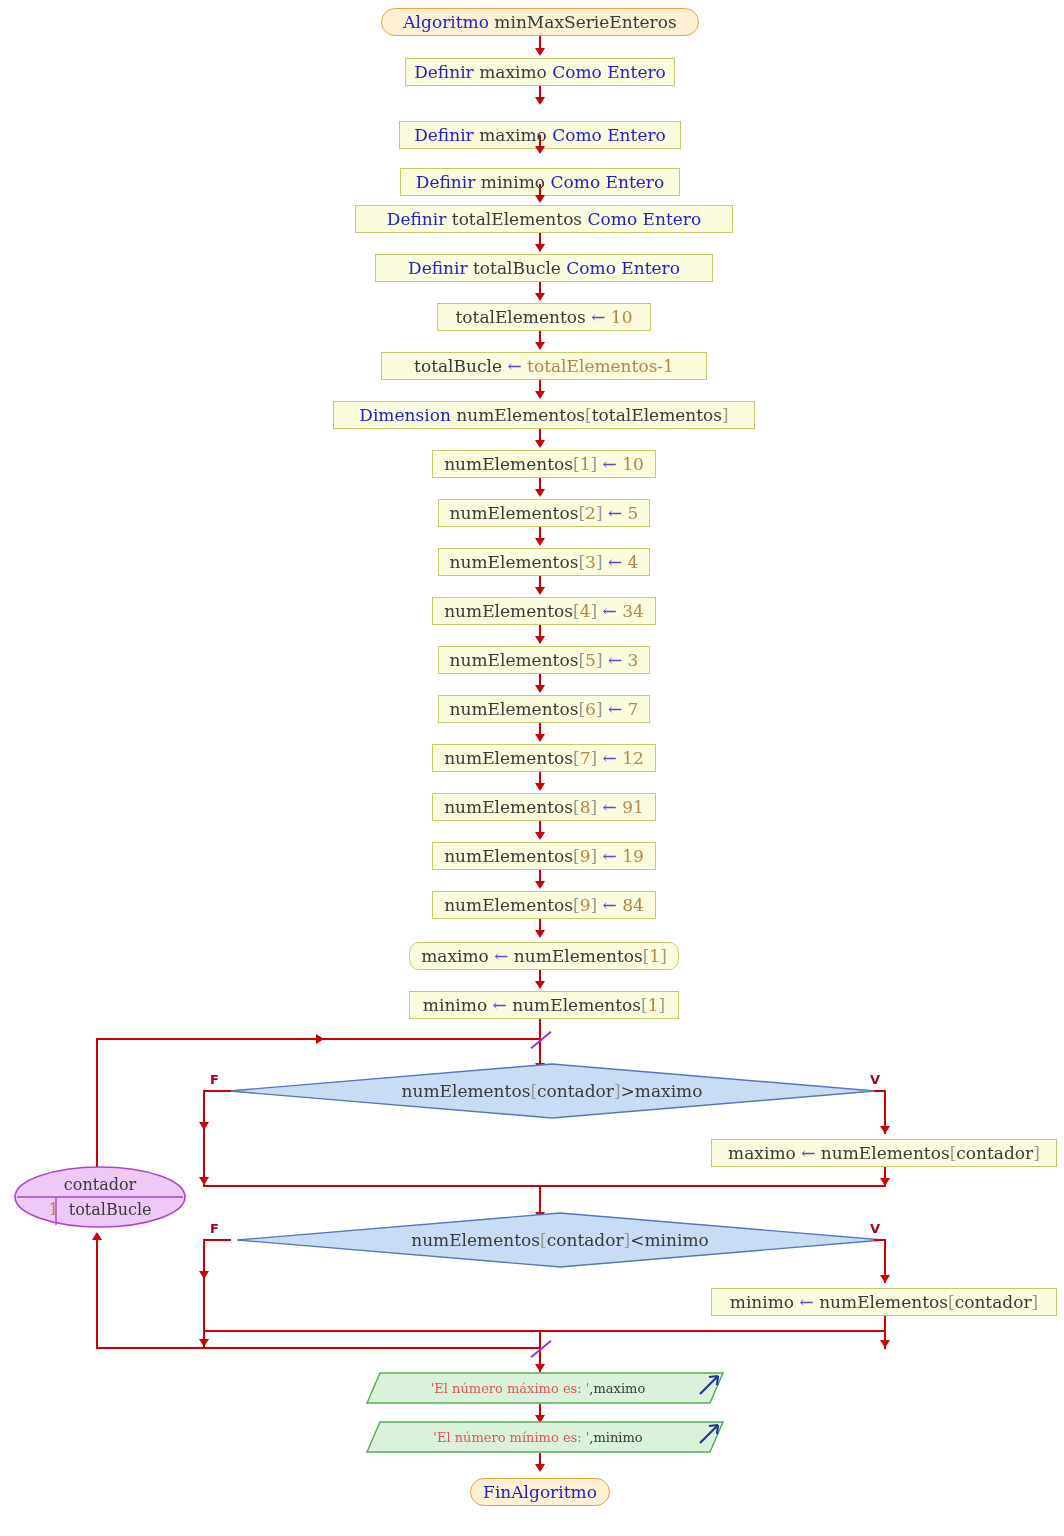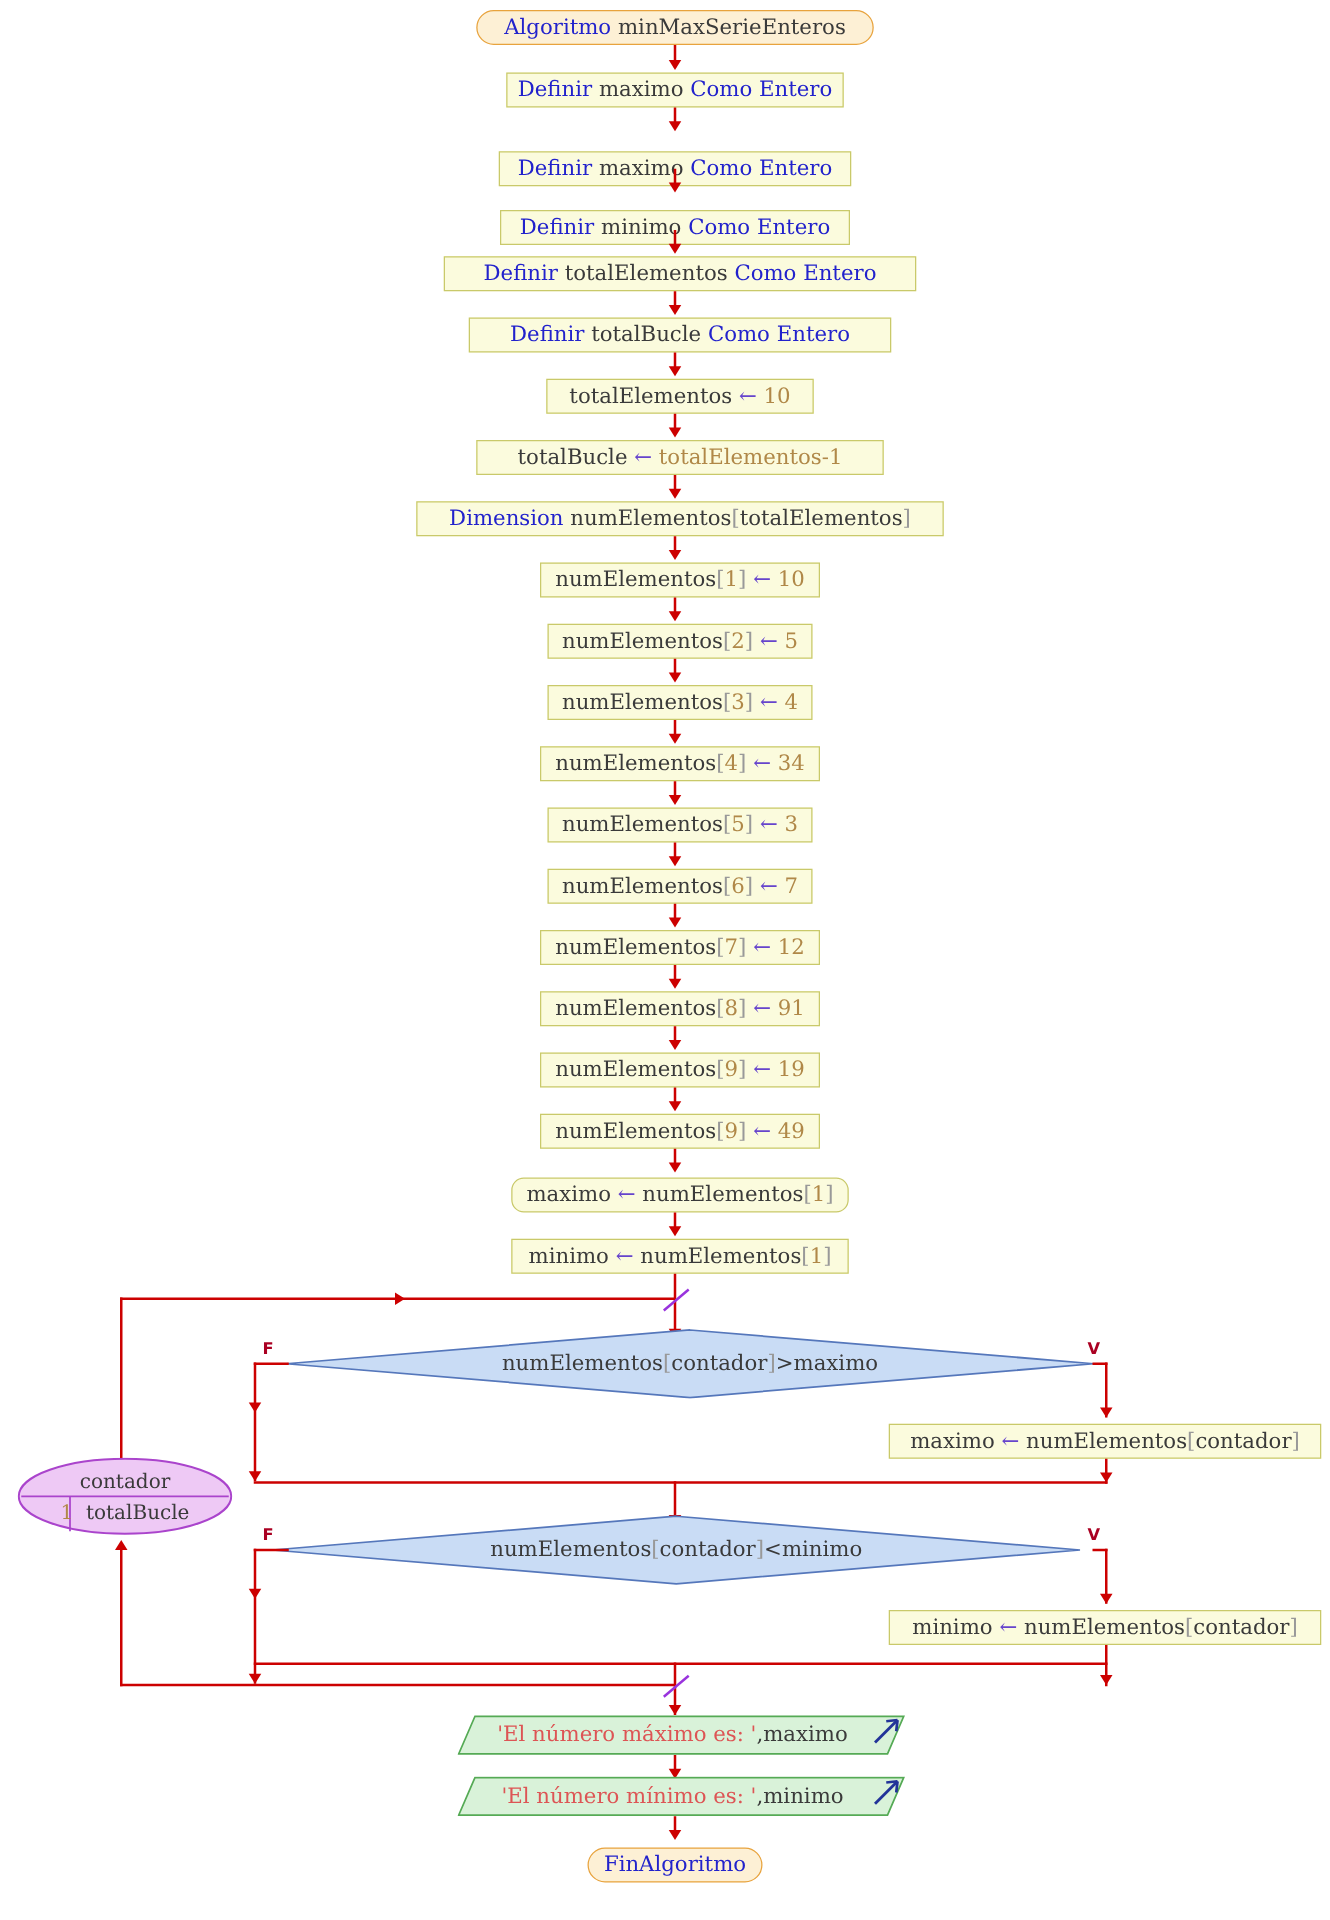--- a/index.html
+++ b/index.html
@@ -36,21 +36,21 @@
 
   .diamond-wrap{position:absolute;}
   .diamond-wrap svg{display:block;}
   .diamond-text{position:absolute;left:0;right:0;top:50%;
     transform:translateY(-50%);text-align:center;font-size:17px;
     white-space:nowrap;color:#3a3a3a;}
 
   .io{position:absolute;}
   .io svg{display:block;}
   .io-text{position:absolute;left:0;right:0;top:50%;transform:translateY(-50%);
-    text-align:center;font-size:17px;white-space:nowrap;}
+    text-align:center;font-size:13px;white-space:nowrap;}
 
   .loopnode{position:absolute;}
   .loopnode svg{display:block;}
   .loop-top{position:absolute;left:0;right:0;top:9px;text-align:center;
     font-size:16px;color:#3a3a3a;}
   .loop-bot{position:absolute;left:0;right:0;top:34px;text-align:center;
     font-size:16px;color:#3a3a3a;}
   .loop-from{color:#b08848;}
 
   
@@ -214,21 +214,21 @@
     <span class="id">numElementos</span><span class="brk">[</span><span class="num">9</span><span class="brk">]</span>
     <span class="asg">←</span>
     <span class="num">19</span>
   </div>
   <div class="vline" style="left:539px;top:870px;height:16px;"></div>
   <div class="arw-down" style="left:535px;top:881px;"></div>
 
   <div class="stmt" style="left:432px;top:891px;width:224px;">
     <span class="id">numElementos</span><span class="brk">[</span><span class="num">9</span><span class="brk">]</span>
     <span class="asg">←</span>
-    <span class="num">49</span>
+    <span class="num">84</span>
   </div>
   <div class="vline" style="left:539px;top:919px;height:16px;"></div>
   <div class="arw-down" style="left:535px;top:930px;"></div>
 
   <div class="stmt" style="left:409px;top:942px;width:270px;border-radius:10px;">
     <span class="id">maximo</span>
     <span class="asg">←</span>
     <span class="id">numElementos</span><span class="brk">[</span><span class="num">1</span><span class="brk">]</span>
   </div>
   <div class="vline" style="left:539px;top:970px;height:16px;"></div>
@@ -291,21 +291,21 @@
     <span class="id">numElementos</span><span class="brk">[</span><span class="id">contador</span><span class="brk">]</span>
   </div>
 
   <div class="vline" style="left:884px;top:1167px;height:20px;"></div>
   <div class="arw-down" style="left:880px;top:1178px;"></div>
 
   <div class="hline" style="left:203px;top:1185px;width:683px;"></div>
   <div class="vline" style="left:539px;top:1185px;height:35px;"></div>
   <div class="arw-down" style="left:535px;top:1212px;"></div>
 
-  <div class="diamond-wrap" style="left:217px;top:1212px;width:648px;height:56px;">
+  <div class="diamond-wrap" style="left:236px;top:1212px;width:648px;height:56px;">
     <svg width="648" height="56" viewBox="0 0 648 56">
       <polygon points="324,1 647,28 324,55 1,28" fill="#c9dcf5" stroke="#5577bb" stroke-width="1.4"></polygon>
     </svg>
     <div class="diamond-text">
       <span>numElementos</span><span class="brk">[</span><span>contador</span><span class="brk">]</span><span class="op">&lt;</span><span>minimo</span>
     </div>
   </div>
   <div class="blabel" style="left:210px;top:1221px;">F</div>
   <div class="blabel" style="left:870px;top:1221px;">V</div>
 

